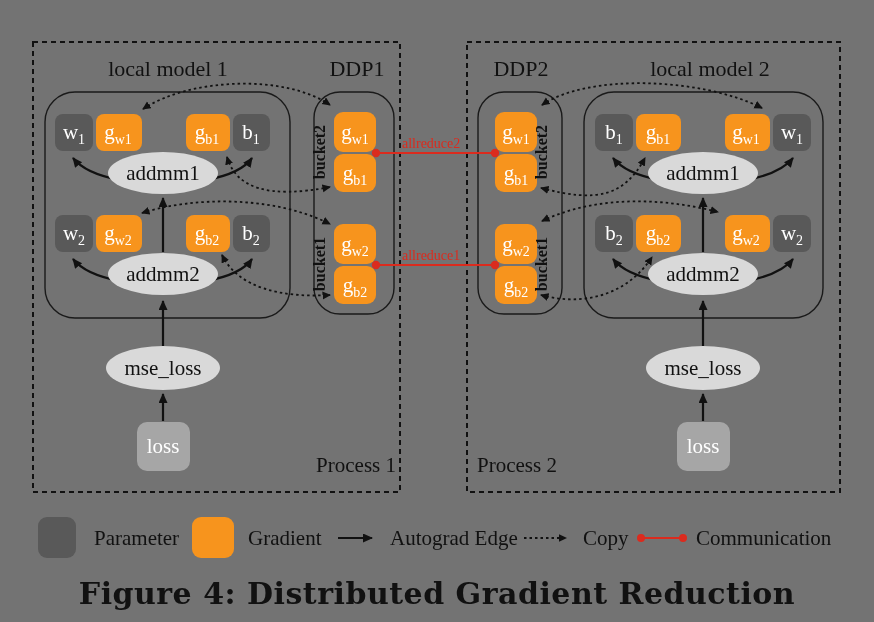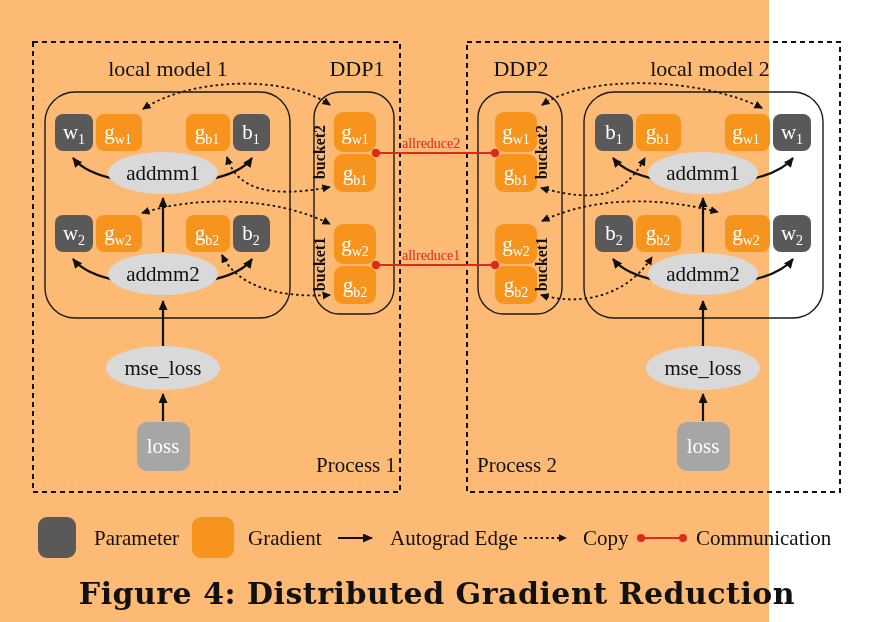--- a/index.html
+++ b/index.html
@@ -1,16 +1,16 @@
 <!DOCTYPE html>
 <html><head>
 <meta charset="utf-8">
 <style>
   html,body{margin:0;padding:0;background:#ffffff;}
-  #stage{position:relative;width:769px;height:622px;background:#fdba74;
+  #stage{position:relative;width:874px;height:622px;background:#737373;
          font-family:"Liberation Serif","DejaVu Serif",serif;}
   svg{display:block;}
   .proc{fill:none;stroke:#111111;stroke-width:2;stroke-dasharray:5 4;}
   .box{fill:none;stroke:#1a1a1a;stroke-width:1.4;}
   .title{font-size:22px;fill:#111111;text-anchor:middle;font-family:"Liberation Serif","DejaVu Serif",serif;}
   .nodetext{font-size:21px;fill:#ffffff;text-anchor:middle;font-family:"Liberation Serif","DejaVu Serif",serif;}
   .nodetext .sub{font-size:14px;}
   .optext{font-size:21px;fill:#111111;text-anchor:middle;font-family:"Liberation Serif","DejaVu Serif",serif;}
   .bucketlabel{font-size:16px;font-weight:bold;fill:#111111;text-anchor:middle;font-family:"Liberation Serif","DejaVu Serif",serif;}
   .proclabel{font-size:21px;fill:#111111;font-family:"Liberation Serif","DejaVu Serif",serif;}

